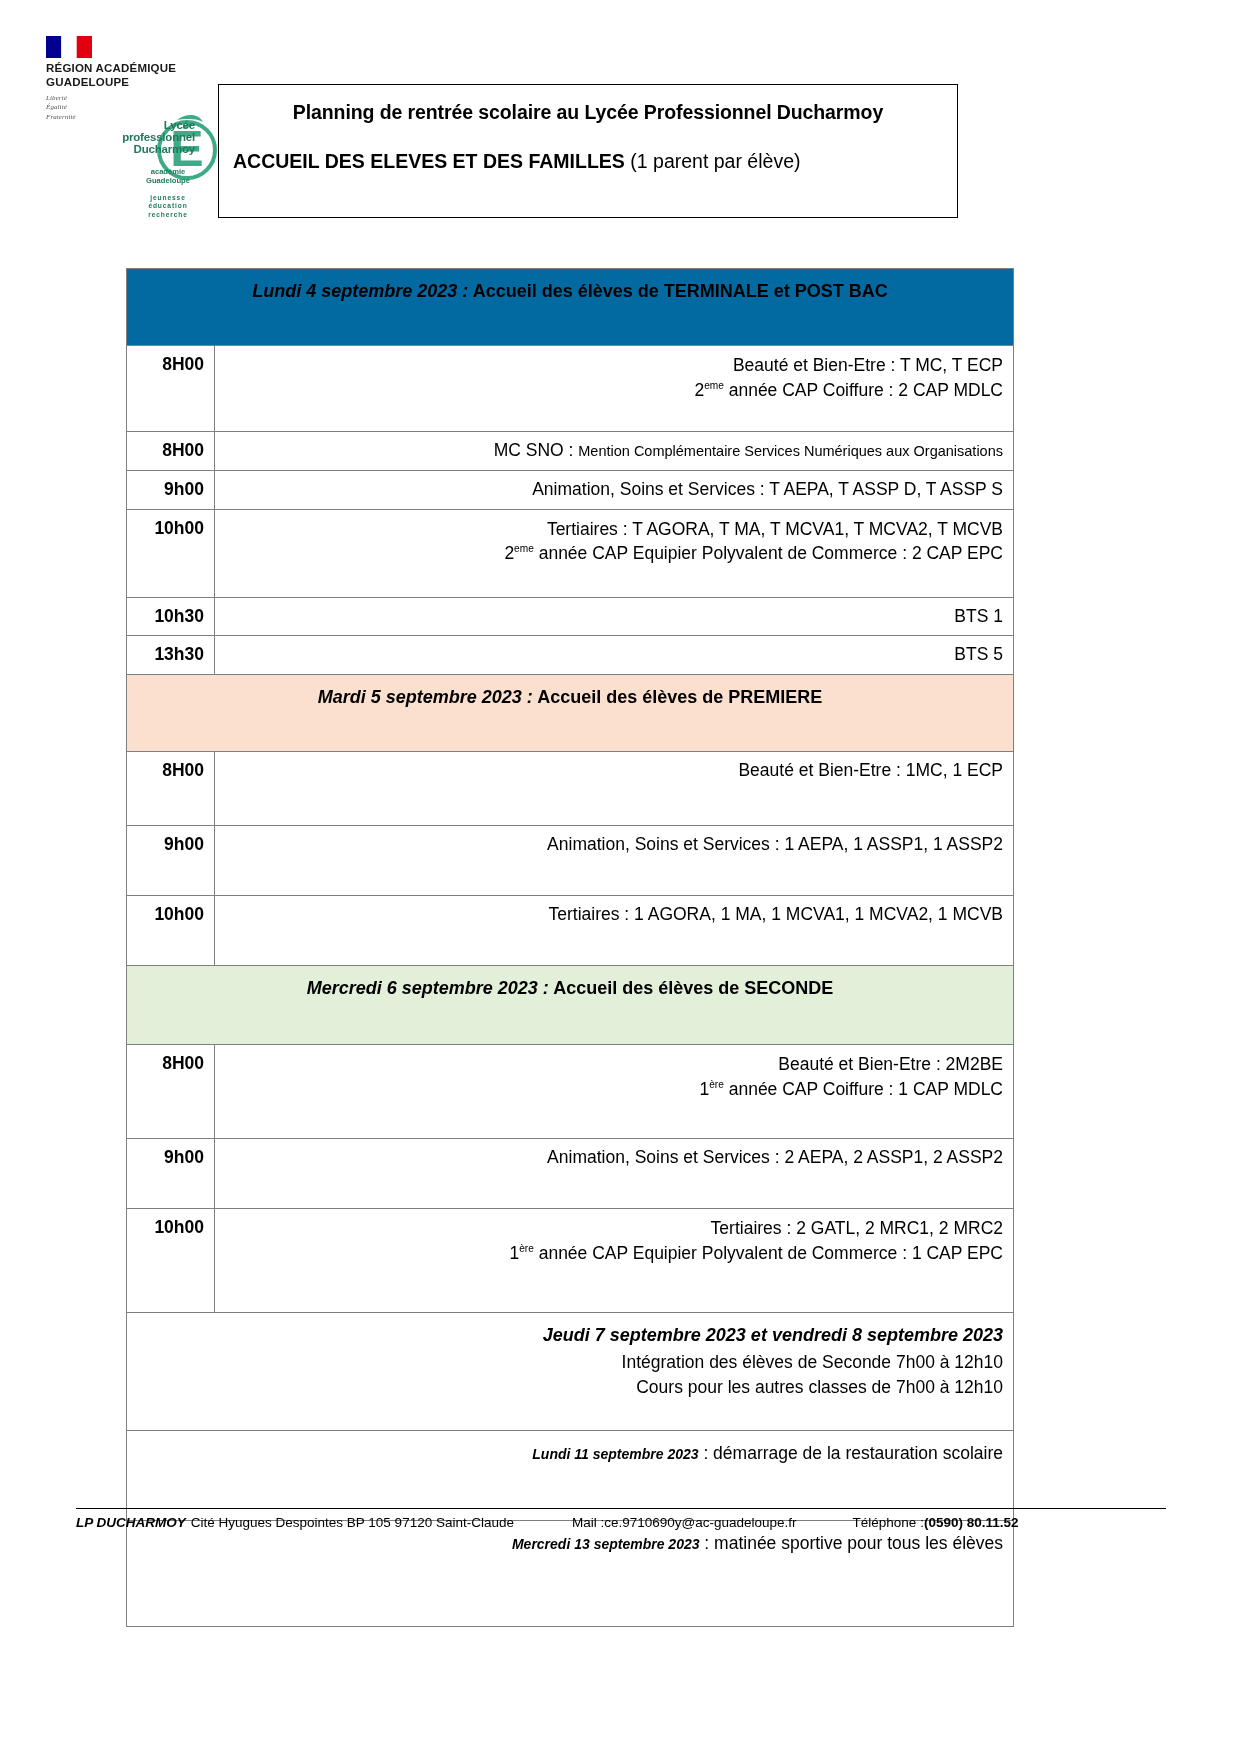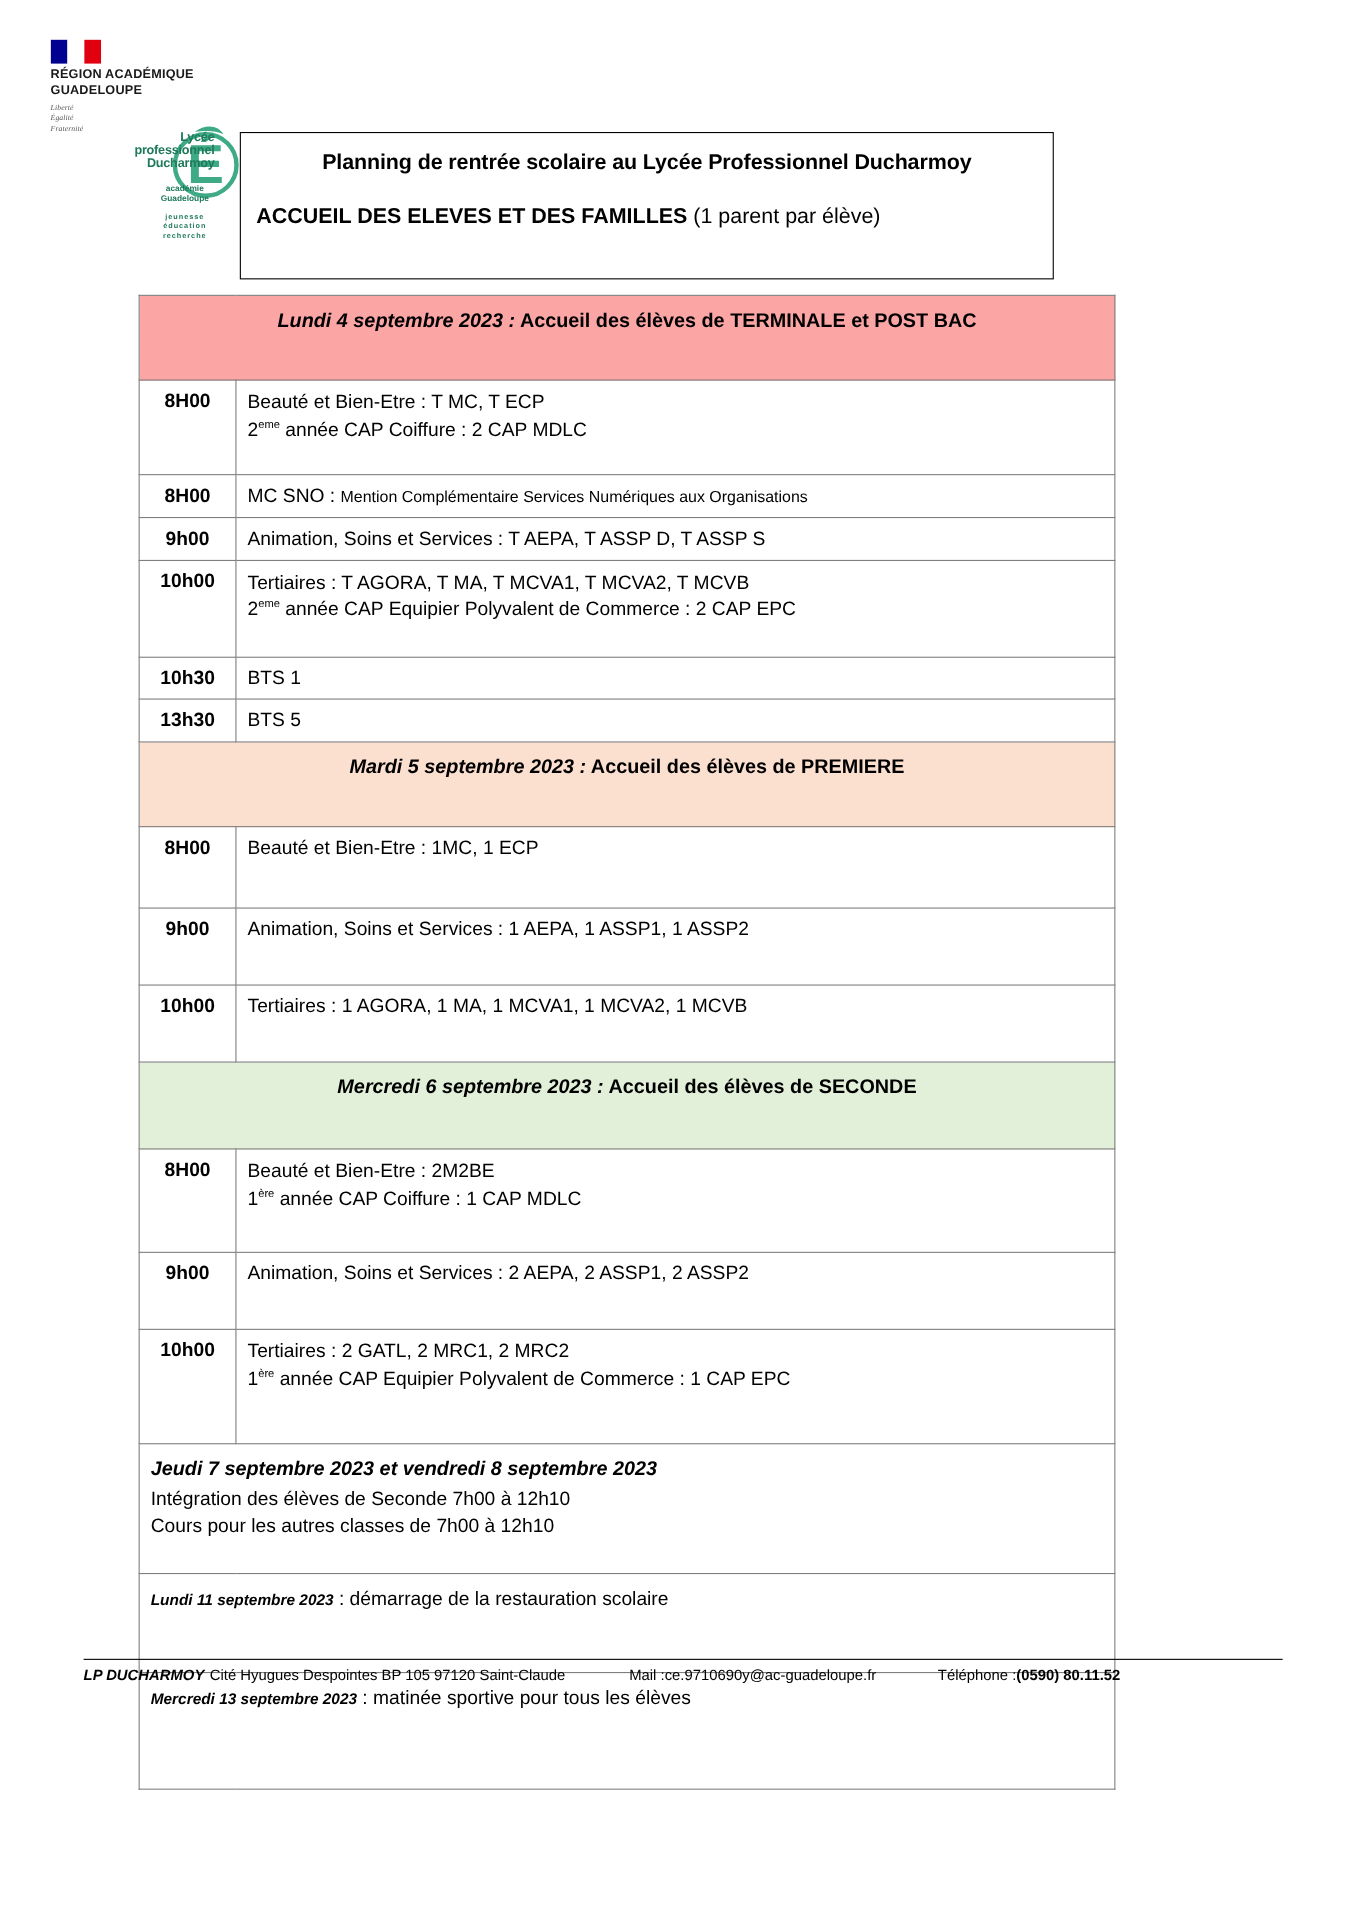--- a/index.html
+++ b/index.html
@@ -125,21 +125,20 @@
     left: 218px;
     top: 84px;
     width: 740px;
     height: 134px;
     border: 1.6px solid #000000;
     box-sizing: border-box;
     display: flex;
     flex-direction: column;
     justify-content: flex-start;
     padding-top: 16px;
-    margin-top: 36px;
   }
   .title-line-1 {
     text-align: center;
     font-weight: bold;
     font-size: 19.5px;
     letter-spacing: -0.1px;
     color: #000;
     padding: 0 14px;
   }
   .title-line-2 {
@@ -160,36 +159,37 @@
     border-collapse: collapse;
     table-layout: fixed;
   }
   .planning td {
     border: 1px solid #7f7f7f;
     vertical-align: top;
     padding: 7px 10px 8px 10px;
     font-size: 17.5px;
     line-height: 1.3;
     color: #000;
+    text-align: right;
   }
   .col-time { width: 88px; }
 
   .day-header td {
     text-align: center;
     font-weight: bold;
     font-size: 18px;
     padding-top: 11px;
     padding-bottom: 11px;
     vertical-align: top;
   }
   .day-header .dh-date {
     font-style: italic;
     font-weight: bold;
   }
-  .dh-blue   { background: #fca5a5; }
+  .dh-blue   { background: #0369a1; }
   .dh-peach  { background: #fbe0d0; }
   .dh-green  { background: #e2efd9; }
 
   .time-cell {
     text-align: center;
     font-weight: bold;
     font-size: 17.5px;
     vertical-align: middle;
     padding-left: 4px;
     padding-right: 4px;

